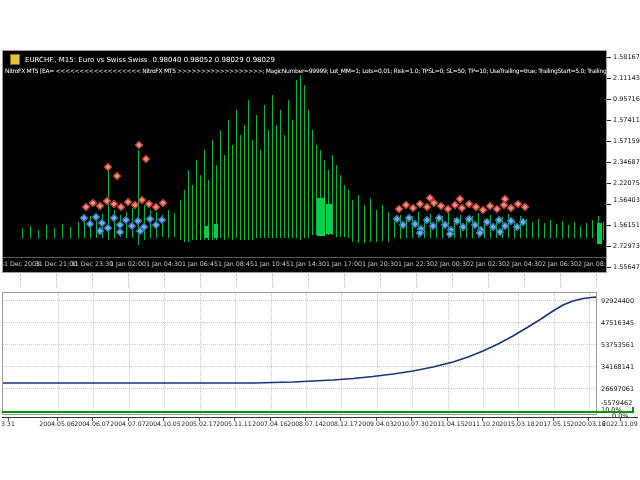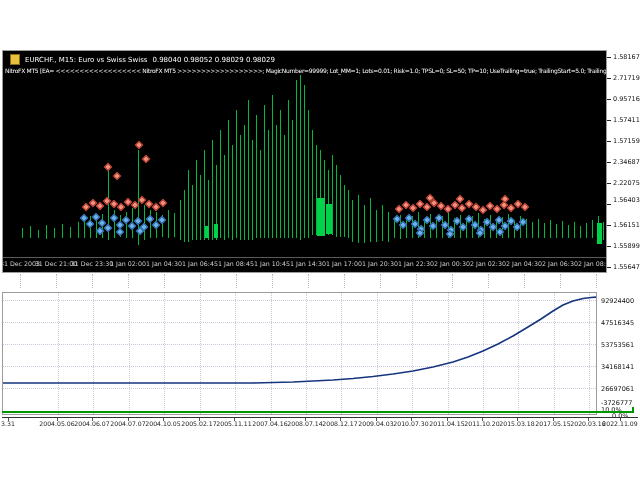--- a/index.html
+++ b/index.html
@@ -274,37 +274,37 @@
         <div class="time-label" style="left: 521px;">2 Jan 04:30</div>
         <div class="time-label" style="left: 557px;">2 Jan 06:30</div>
         <div class="time-label" style="left: 593px;">2 Jan 08:30</div>
       </div>
   </div>
 
   <div id="price-scale">
       <div class="p-tick" style="top: 57px;"></div>
       <div class="p-label" style="top: 53px;">1.58167</div>
       <div class="p-tick" style="top: 78px;"></div>
-      <div class="p-label" style="top: 74px;">2.71719</div>
+      <div class="p-label" style="top: 74px;">2.11143</div>
       <div class="p-tick" style="top: 99px;"></div>
       <div class="p-label" style="top: 95px;">0.95716</div>
       <div class="p-tick" style="top: 120px;"></div>
       <div class="p-label" style="top: 116px;">1.57411</div>
       <div class="p-tick" style="top: 141px;"></div>
       <div class="p-label" style="top: 137px;">1.57159</div>
       <div class="p-tick" style="top: 162px;"></div>
       <div class="p-label" style="top: 158px;">2.34687</div>
       <div class="p-tick" style="top: 183px;"></div>
       <div class="p-label" style="top: 179px;">2.22075</div>
       <div class="p-tick" style="top: 204px;"></div>
       <div class="p-label" style="top: 196px;">1.56403</div>
       <div class="p-tick" style="top: 225px;"></div>
       <div class="p-label" style="top: 221px;">1.56151</div>
       <div class="p-tick" style="top: 246px;"></div>
-      <div class="p-label" style="top: 242px;">1.55899</div>
+      <div class="p-label" style="top: 242px;">2.72973</div>
       <div class="p-tick" style="top: 267px;"></div>
       <div class="p-label" style="top: 263px;">1.55647</div>
     </div>
 
   <div id="gap-ticks">
       <div class="gap-tick" style="left: 20px;"></div>
       <div class="gap-tick" style="left: 56px;"></div>
       <div class="gap-tick" style="left: 92px;"></div>
       <div class="gap-tick" style="left: 128px;"></div>
       <div class="gap-tick" style="left: 164px;"></div>
@@ -350,21 +350,21 @@
       <polyline id="curve-line" fill="none" stroke="#15357e" stroke-width="1.6" points="0,90 250,90 270,89.5 290,89 310,88 330,87 350,85.5 370,83.5 390,81 410,78 430,74 450,69 465,64 480,58 495,51 510,43 525,34 538,26 550,18 560,12 570,8 580,5.5 588,4.5 595,4"></polyline>
     </svg>
   </div>
 
   <div id="money-scale">
       <div class="m-label" style="top: 297px;">92924400</div>
       <div class="m-label" style="top: 319px;">47516345</div>
       <div class="m-label" style="top: 341px;">53753561</div>
       <div class="m-label" style="top: 363px;">34168141</div>
       <div class="m-label" style="top: 385px;">26697061</div>
-      <div class="m-label" style="top: 399px;">-3726777</div>
+      <div class="m-label" style="top: 399px;">-5579462</div>
       <div class="pct-label" style="left: 601px; top: 406px;">10.0%</div>
       <div class="pct-label" style="left: 612px; top: 412px;">0.0%</div>
     </div>
   <div id="zero-line"></div>
   <div id="zero-hook"></div>
   <div id="bottom-axis-line"></div>
   <div id="bottom-labels">
       <div class="b-label" style="left: 8px;">3.31</div>
       <div class="b-tick" style="left: 8px;"></div>
       <div class="b-label" style="left: 57px;">2004.05.06</div>

